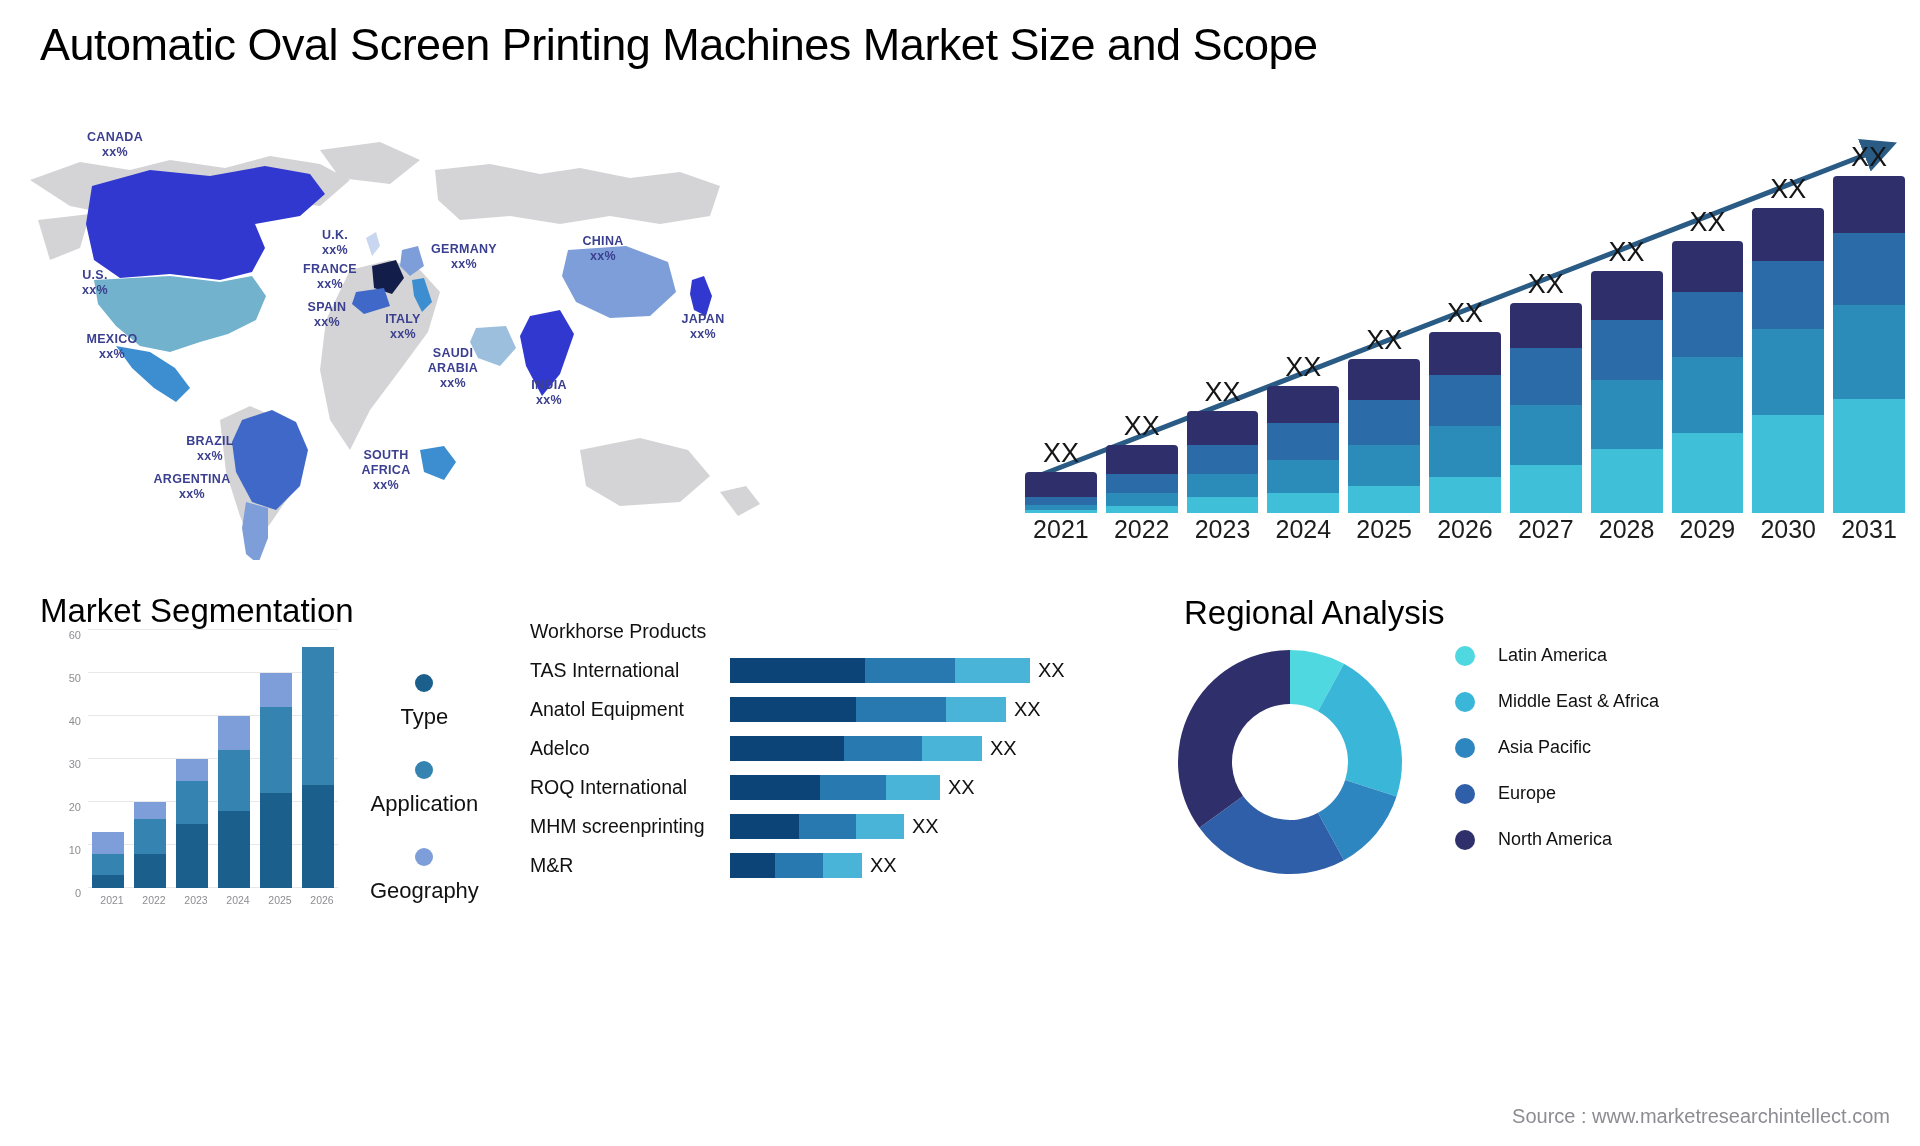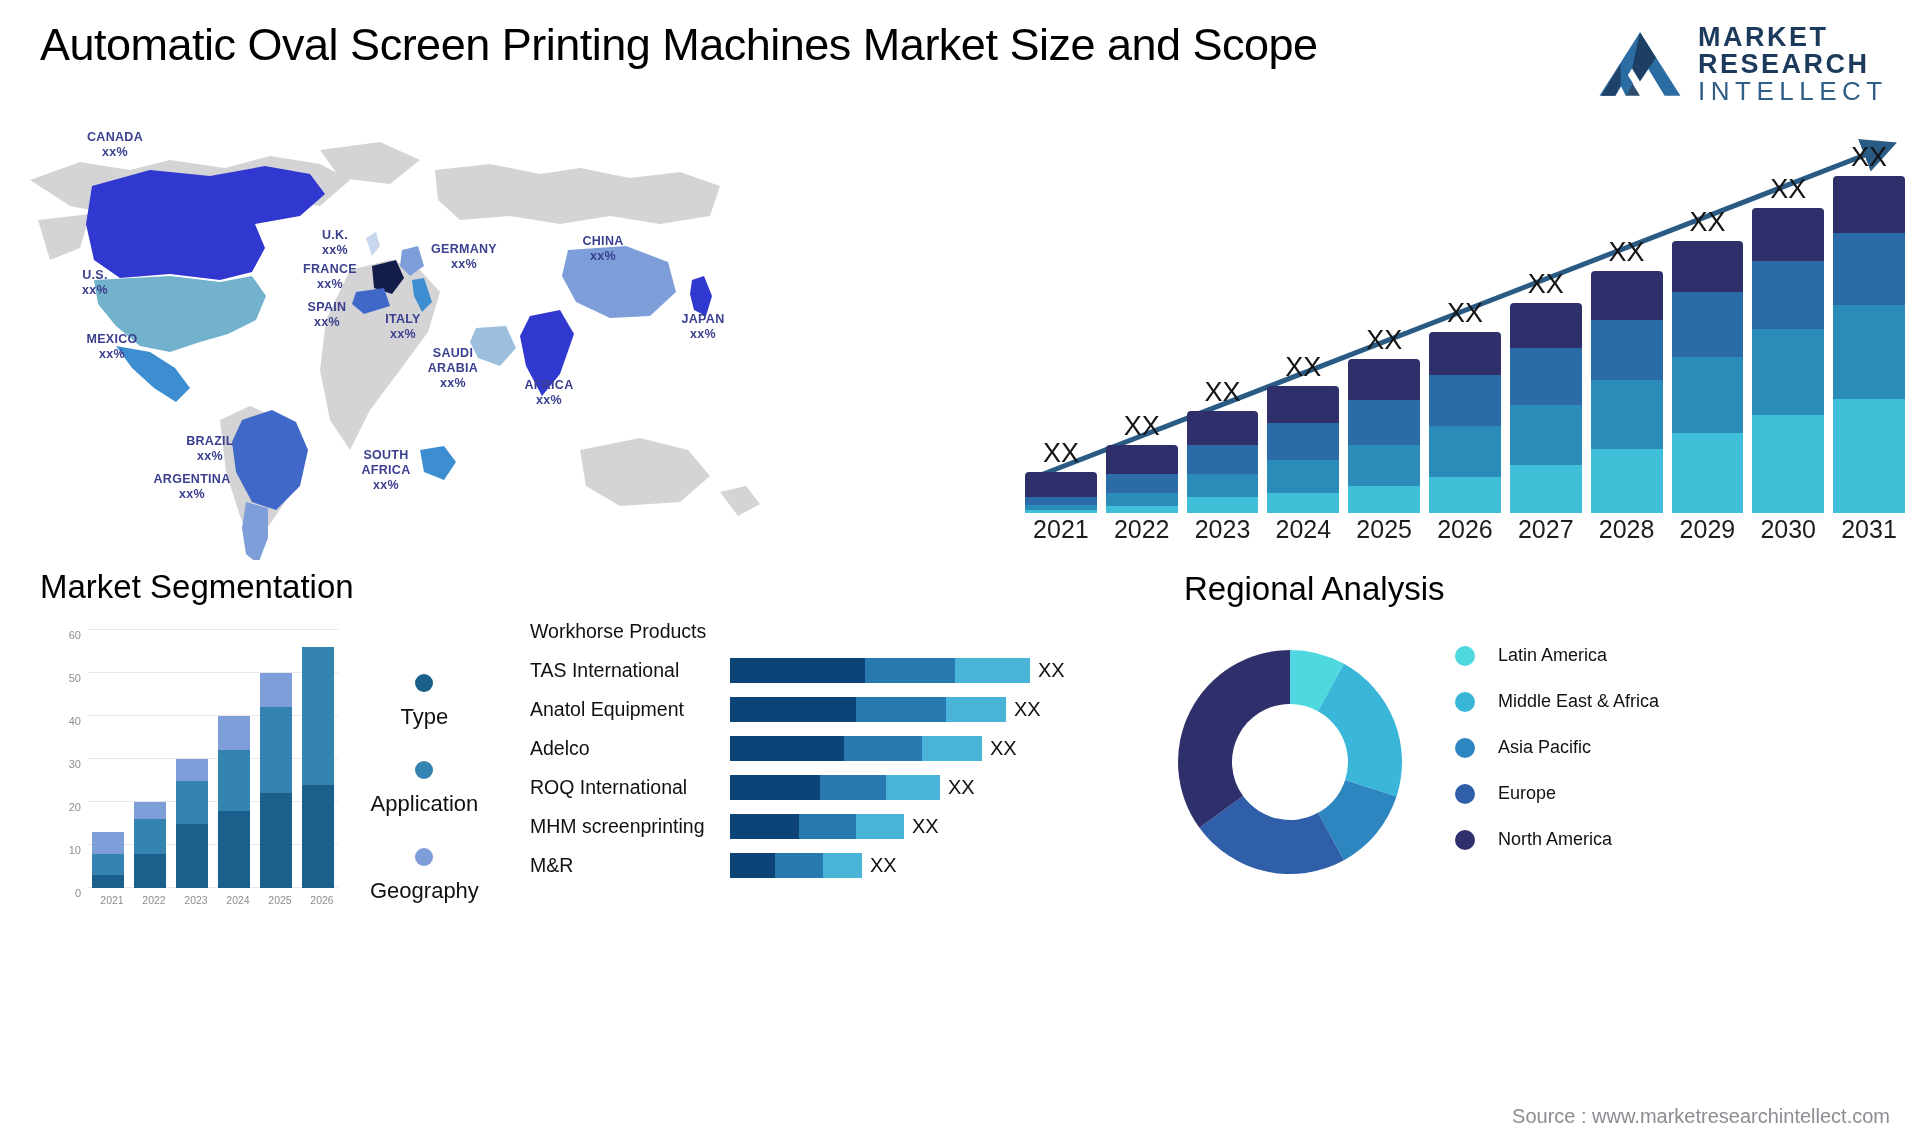--- a/index.html
+++ b/index.html
@@ -45,21 +45,21 @@
   .bc-bar { width:100%; display:flex; flex-direction:column;
             border-radius:4px 4px 0 0; overflow:hidden; }
   .bc-seg { width:100%; }
   .bc-xaxis { position:absolute; left:0; bottom:0; width:100%; height:40px;
               display:flex; gap:9px; }
   .bc-year { flex:1 1 0; text-align:center; font-size:25px; color:#1d1d1d;
              font-family:"Liberation Sans", sans-serif; }
 
   
   .sec-title { position:absolute; font-size:33px; color:#000; font-weight:400;
-    font-family:"Liberation Sans", sans-serif; }
+    font-family:"Liberation Sans", sans-serif;margin-top:24px; }
 
   
   .seg { position:absolute; left:40px; top:612px; width:480px; height:300px; }
   .seg-chart { position:absolute; left:48px; top:18px; width:250px; height:258px; }
   .seg-grid { position:absolute; inset:0; }
   .seg-gl { position:absolute; left:0; width:100%; height:1px; background:#e8e8ea; }
   .seg-ylab { position:absolute; right:100%; margin-right:7px; transform:translateY(-50%);
               font-size:11px; color:#8d8d92; font-family:"Liberation Sans", sans-serif; }
   .seg-bars { position:absolute; inset:0; display:flex; align-items:flex-end;
               gap:10px; padding:0 4px; }
@@ -100,33 +100,20 @@
   .source { position:absolute; right:30px; bottom:18px; font-size:20px;
     color:#8c8c93; font-family:"Liberation Sans", sans-serif; }
 </style>
 </head>
 <body>
 
 <div class="page">
 
   <div class="title">Automatic Oval Screen Printing Machines Market Size and Scope</div>
 
-  <div class="logo">
-    <svg class="logo-mark" viewBox="0 0 100 80">
-      <polygon points="50,4 96,76 78,76 50,30 22,76 4,76" fill="#2b6ca3"></polygon>
-      <polygon points="50,4 68,33 50,60 41,45" fill="#1d3f63"></polygon>
-      <polygon points="28,40 50,76 34,76 28,64 22,76 6,76" fill="#1d3f63" opacity="0.92"></polygon>
-      <polygon points="28,40 42,62 34,76 28,64" fill="#2b6ca3"></polygon>
-    </svg>
-    <div class="logo-text">
-      <div class="logo-l1">MARKET</div>
-      <div class="logo-l2">RESEARCH</div>
-      <div class="logo-l3">INTELLECT</div>
-    </div>
-  </div>
 
   <div class="map-wrap">
     <svg viewBox="0 0 800 440" preserveAspectRatio="xMidYMid meet">
       <g fill="#d4d4d6">
         <path d="M10,60 L60,42 L110,50 L150,40 L205,48 L250,36 L300,44 L330,60 L300,86 L250,80 L200,92 L150,84 L100,96 L50,86 Z"></path>
         <path d="M18,100 L70,94 L60,128 L30,140 Z"></path>
         <path d="M300,30 L360,22 L400,40 L370,64 L320,58 Z"></path>
         <path d="M415,50 L470,44 L520,54 L560,48 L610,58 L660,52 L700,66 L690,96 L640,104 L590,96 L540,104 L490,96 L440,100 L418,80 Z"></path>
         <path d="M330,150 L370,140 L400,150 L420,172 L408,212 L380,250 L350,290 L330,330 L310,300 L300,250 L306,200 Z"></path>
         <path d="M560,330 L620,318 L668,330 L690,356 L660,382 L600,386 L566,366 Z"></path>
@@ -213,21 +200,21 @@
     </div>
     <div class="map-label" style="left:330px;top:328px;width:72px;">
       <div>SOUTH AFRICA</div>
       <div>xx%</div>
     </div>
     <div class="map-label" style="left:548px;top:114px;width:70px;">
       <div>CHINA</div>
       <div>xx%</div>
     </div>
     <div class="map-label" style="left:494px;top:258px;width:70px;">
-      <div>AFRICA</div>
+      <div>INDIA</div>
       <div>xx%</div>
     </div>
     <div class="map-label" style="left:648px;top:192px;width:70px;">
       <div>JAPAN</div>
       <div>xx%</div>
     </div>
   </div>
 
   <div class="barchart">
     <div class="bc-plot">

